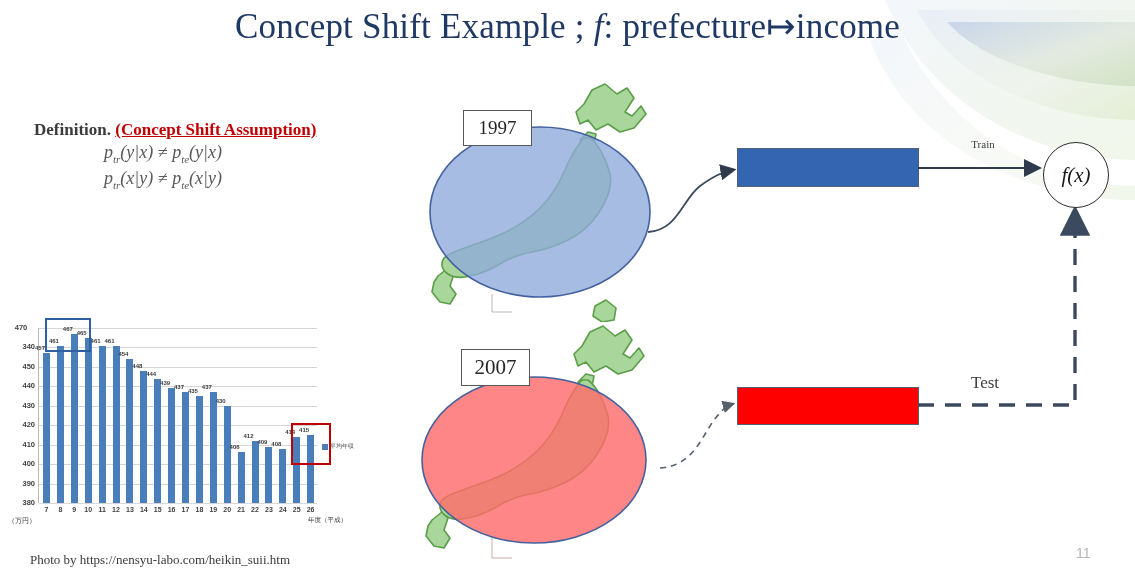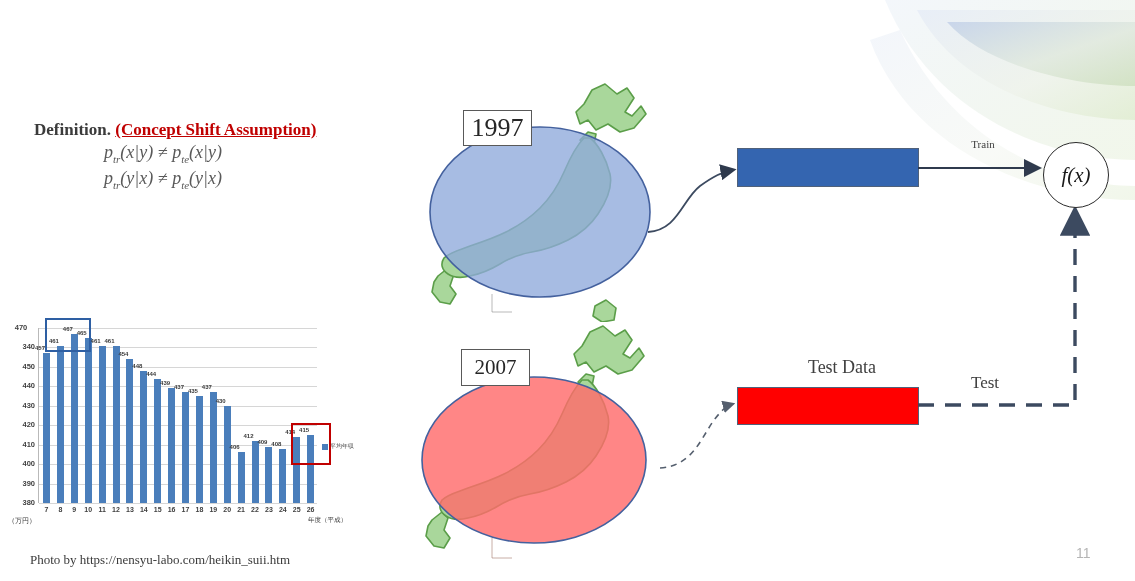--- a/index.html
+++ b/index.html
@@ -52,21 +52,21 @@
   #legend .swatch{width:6px;height:6px;background:#4A7EBB;}
   #legend .ltext{font-family:"Liberation Sans",sans-serif;font-size:6px;color:#3a3a3a;white-space:nowrap;}
   #bluebox{position:absolute;left:45px;top:318px;width:42px;height:30px;border:2.5px solid #2E5FA3;}
   #redbox{position:absolute;left:291px;top:423px;width:36px;height:38px;border:2.5px solid #C00000;}
 
   
   #credit{position:absolute;left:30px;top:552px;font-size:13px;color:#3a3a3a;}
 
   
   #yr1997{position:absolute;left:463px;top:110px;width:67px;height:34px;border:1px solid #595959;
-    display:flex;align-items:center;justify-content:center;font-size:26px;color:#262626;background:#fff;z-index:6;}
+    display:flex;align-items:center;justify-content:center;font-size:19px;color:#262626;background:#fff;z-index:6;}
   #yr2014{position:absolute;left:461px;top:349px;width:67px;height:35px;border:1px solid #595959;
     display:flex;align-items:center;justify-content:center;font-size:21px;color:#262626;background:#fff;z-index:6;}
 
   .maplayer{position:absolute;}
 
   #trainLabel{position:absolute;left:755px;top:125px;width:180px;text-align:center;font-size:18px;color:#404040;}
   #testLabel{position:absolute;left:752px;top:357px;width:180px;text-align:center;font-size:18px;color:#404040;}
   #trainBox{position:absolute;left:737px;top:148px;width:180px;height:37px;background:#3465B0;border:1px solid #50617a;}
   #testBox{position:absolute;left:737px;top:387px;width:180px;height:36px;background:#FF0000;border:1px solid #50617a;}
   #trainArrowLabel{position:absolute;left:928px;top:138px;width:110px;text-align:center;font-size:11px;color:#404040;}
@@ -99,30 +99,33 @@
         <stop offset="0%" stop-color="#f2f6fb" stop-opacity="0.9"></stop>
         <stop offset="100%" stop-color="#edf4e4" stop-opacity="0.75"></stop>
       </linearGradient>
     </defs>
     <path d="M400,0 L400,160 C320,160 200,120 150,0 Z" fill="url(#g3)"></path>
     <path d="M400,10 L400,120 C330,120 225,92 182,10 Z" fill="url(#g2)"></path>
     <path d="M400,22 L400,86 C340,86 250,66 212,22 Z" fill="url(#g1)"></path>
     <path d="M400,96 L400,200 C300,200 175,150 135,40 L165,30 C215,140 320,186 400,186 Z" fill="url(#g2)" opacity="0.55"></path>
   </svg>
 
+  <div id="title">
+    <span>Concept Shift Example ; </span><span class="ital">f</span><span>: prefecture↦income</span>
+  </div>
 
   <div id="defblock">
     <div id="defline">
       <span>Definition</span><span>. </span><span class="paren">(Concept Shift Assumption)</span>
     </div>
     <div class="formula">
-      <span>p</span><sub>tr</sub><span>(x|y)</span><span> ≠ </span><span>p</span><sub>te</sub><span>(x|y)</span>
+      <span>p</span><sub>tr</sub><span>(y|x)</span><span> ≠ </span><span>p</span><sub>te</sub><span>(y|x)</span>
     </div>
     <div class="formula">
-      <span>p</span><sub>tr</sub><span>(y|x)</span><span> ≠ </span><span>p</span><sub>te</sub><span>(y|x)</span>
+      <span>p</span><sub>tr</sub><span>(x|y)</span><span> ≠ </span><span>p</span><sub>te</sub><span>(x|y)</span>
     </div>
   </div>
 
   <div id="chart">
     <div id="plot">
         <div class="gridline" style="top: 175px;"></div>
         <div class="ylab" style="top: 170px; left: -32px;">380</div>
         <div class="gridline" style="top: 155.556px;"></div>
         <div class="ylab" style="top: 150.556px; left: -32px;">390</div>
         <div class="gridline" style="top: 136.111px;"></div>
@@ -291,21 +294,20 @@
     <ellipse cx="122" cy="140" rx="112" ry="83" fill="#FF6B6B" fill-opacity="0.82" stroke="#44619E" stroke-width="1.6"></ellipse>
     <g stroke="#9a6a5a" stroke-width="0.9" fill="none" opacity="0.6">
       <path d="M80,218 L80,238 M80,238 L100,238"></path>
     </g>
   </svg>
 
   <div id="yr1997">1997</div>
   <div id="yr2014">2007</div>
 
   <div id="trainBox"></div>
-  <div id="testLabel">Test Data</div>
   <div id="testBox"></div>
   <div id="trainArrowLabel">Train</div>
   <div id="testArrowLabel">Test</div>
   <div id="fxCircle">f(x)</div>
 
   <svg id="connectors" viewBox="0 0 1135 581">
     <defs>
       <marker id="ah" markerWidth="9" markerHeight="9" refX="7" refY="4.5" orient="auto">
         <path d="M0,0 L9,4.5 L0,9 z" fill="#2f3a4d"></path>
       </marker>

